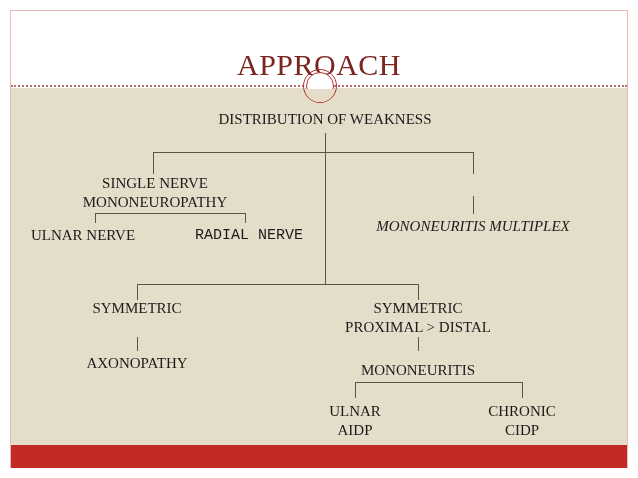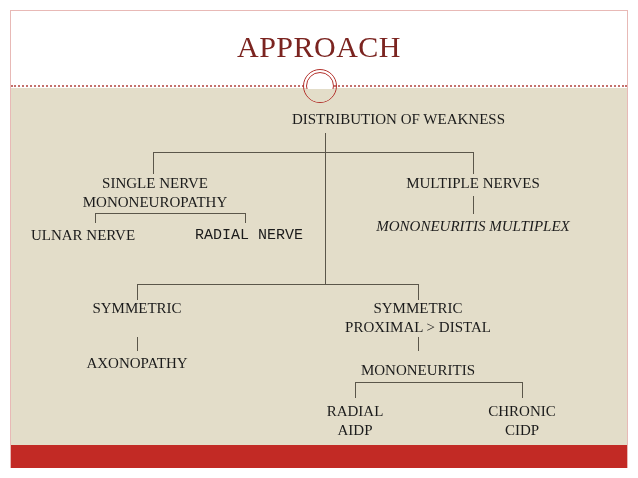--- a/index.html
+++ b/index.html
@@ -59,21 +59,21 @@
     left: 11px;
     top: 85px;
     width: 616px;
     height: 0;
     border-top: 2px dotted #c4706c;
   }
 
   #title {
     position: absolute;
     left: 0;
-    top: 10px;
+    top: 28px;
     width: 638px;
     text-align: center;
     font-size: 30px;
     letter-spacing: 0.5px;
     color: #7b2420;
     font-weight: normal;
     font-family: "Liberation Serif", "DejaVu Serif", serif;
   }
 
   
@@ -152,21 +152,21 @@
   <div id="body-band"></div>
   <div id="frame"></div>
   <div id="header-rule"></div>
 
   <h1 id="title">APPROACH</h1>
 
   <div id="ring-outer"></div>
   <div id="ring-inner"></div>
   <div id="ring-mask"></div>
 
-  <div class="node" style="left:145px; top:110px; width:360px;text-align:right;">
+  <div class="node" style="left:145px; top:110px; width:360px;">
     <span class="ln">DISTRIBUTION OF WEAKNESS</span>
   </div>
 
   <div class="vline" style="left:325px; top:133px; height:20px;"></div>
 
   <div class="hline" style="left:153px; top:152px; width:320px;"></div>
   <div class="vline" style="left:153px; top:152px; height:22px;"></div>
   <div class="vline" style="left:473px; top:152px; height:22px;"></div>
 
   <div class="vline" style="left:325px; top:152px; height:132px;"></div>
@@ -180,23 +180,20 @@
   <div class="vline" style="left:95px; top:213px; height:10px;"></div>
   <div class="vline" style="left:245px; top:213px; height:10px;"></div>
 
   <div class="node" style="left:13px; top:226px; width:140px;">
     <span class="ln">ULNAR NERVE</span>
   </div>
   <div class="node" style="left:179px; top:226px; width:140px;font-family:Liberation Mono, monospace;">
     <span class="ln">RADIAL NERVE</span>
   </div>
 
-  <div class="node" style="left:373px; top:174px; width:200px;">
-    <span class="ln">MULTIPLE NERVES</span>
-  </div>
   <div class="vline" style="left:473px; top:196px; height:18px;"></div>
   <div class="node" style="left:353px; top:217px; width:240px;font-style:italic;">
     <span class="ln">MONONEURITIS MULTIPLEX</span>
   </div>
 
   <div class="hline" style="left:137px; top:284px; width:281px;"></div>
   <div class="vline" style="left:137px; top:284px; height:16px;"></div>
   <div class="vline" style="left:418px; top:284px; height:16px;"></div>
 
   <div class="node" style="left:37px; top:299px; width:200px;">
@@ -214,21 +211,21 @@
   <div class="vline" style="left:418px; top:337px; height:14px;"></div>
   <div class="node" style="left:318px; top:361px; width:200px;">
     <span class="ln">MONONEURITIS</span>
   </div>
 
   <div class="hline" style="left:355px; top:382px; width:167px;"></div>
   <div class="vline" style="left:355px; top:382px; height:16px;"></div>
   <div class="vline" style="left:522px; top:382px; height:16px;"></div>
 
   <div class="node" style="left:285px; top:402px; width:140px;">
-    <span class="ln">RADIAL</span>
+    <span class="ln">ULNAR</span>
     <span class="ln">AIDP</span>
   </div>
   <div class="node" style="left:452px; top:402px; width:140px;">
     <span class="ln">CHRONIC</span>
     <span class="ln">CIDP</span>
   </div>
 
   <div id="footer-bar"></div>
 
 </div>

